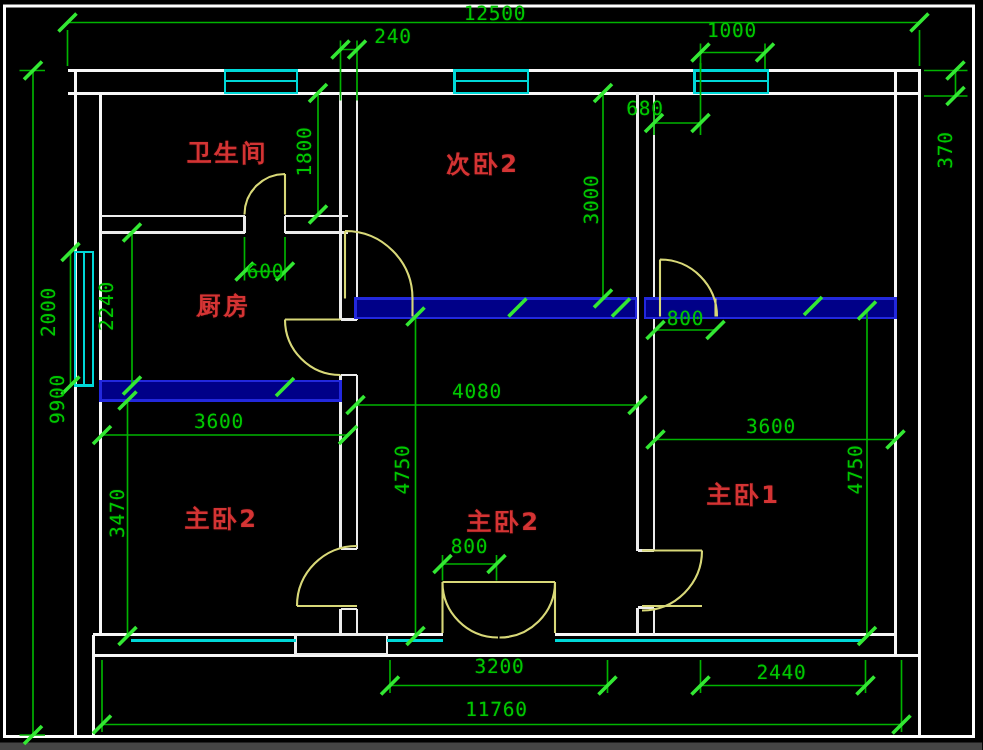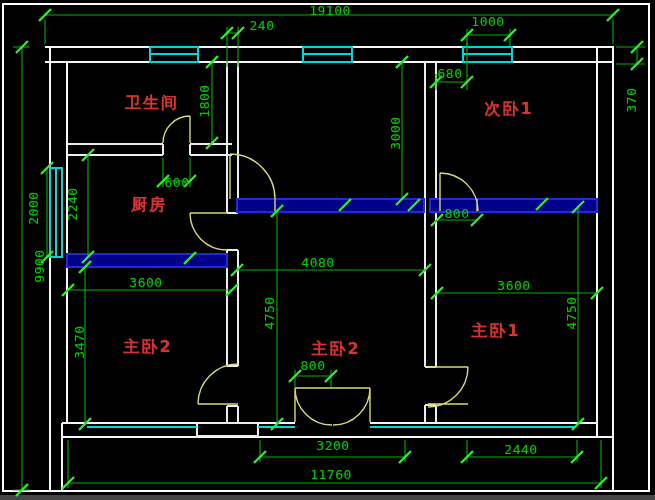--- a/index.html
+++ b/index.html
@@ -124,29 +124,29 @@
       <path class="dl" d="M467,457 H577 M467,440 V462 M577,440 V462"></path>
       <path class="tk" d="M461,463 L473,451 M571,463 L583,451"></path>
       <path class="dl" d="M68,483 H601 M68,440 V488 M601,440 V488"></path>
       <path class="tk" d="M62,489 L74,477 M595,489 L607,477"></path>
       <path class="tk" d="M339,211 L351,199 M408,211 L420,199 M536,210 L548,198 M184,264 L196,252"></path>
     </g>
   </svg>
 
   <div id="labels">
       <div class="room-label" style="left: 152px; top: 103px;">卫生间</div>
-      <div class="room-label" style="left: 509px; top: 109px;">次卧1</div>
+      <div class="room-label" style="left: 322px; top: 110px;">次卧2</div>
       <div class="room-label" style="left: 137px; top: 205px; margin-left: 12px;">厨房</div>
       <div class="room-label" style="left: 148px; top: 347px;">主卧2</div>
       <div class="room-label" style="left: 336px; top: 349px;">主卧2</div>
       <div class="room-label" style="left: 496px; top: 331px;">主卧1</div>
-      <div class="dim-label" style="left: 330px; top: 10px;">19100</div>
+      <div class="dim-label" style="left: 330px; top: 10px;">12500</div>
       <div class="dim-label" style="left: 262px; top: 25px;">240</div>
       <div class="dim-label" style="left: 488px; top: 21px;">1000</div>
-      <div class="dim-label" style="left: 450px; top: 73px;">680</div>
+      <div class="dim-label" style="left: 430px; top: 73px;">680</div>
       <div class="dim-label vertical" style="left: 631px; top: 100px;">370</div>
       <div class="dim-label vertical" style="left: 204px; top: 101px;">1800</div>
       <div class="dim-label vertical" style="left: 395px; top: 133px;">3000</div>
       <div class="dim-label" style="left: 177px; top: 182px;">600</div>
       <div class="dim-label vertical" style="left: 33px; top: 208px;">2000</div>
       <div class="dim-label vertical" style="left: 72px; top: 204px;">2240</div>
       <div class="dim-label" style="left: 457px; top: 213px;">800</div>
       <div class="dim-label vertical" style="left: 39px; top: 266px;">9900</div>
       <div class="dim-label" style="left: 318px; top: 262px;">4080</div>
       <div class="dim-label" style="left: 146px; top: 282px;">3600</div>

